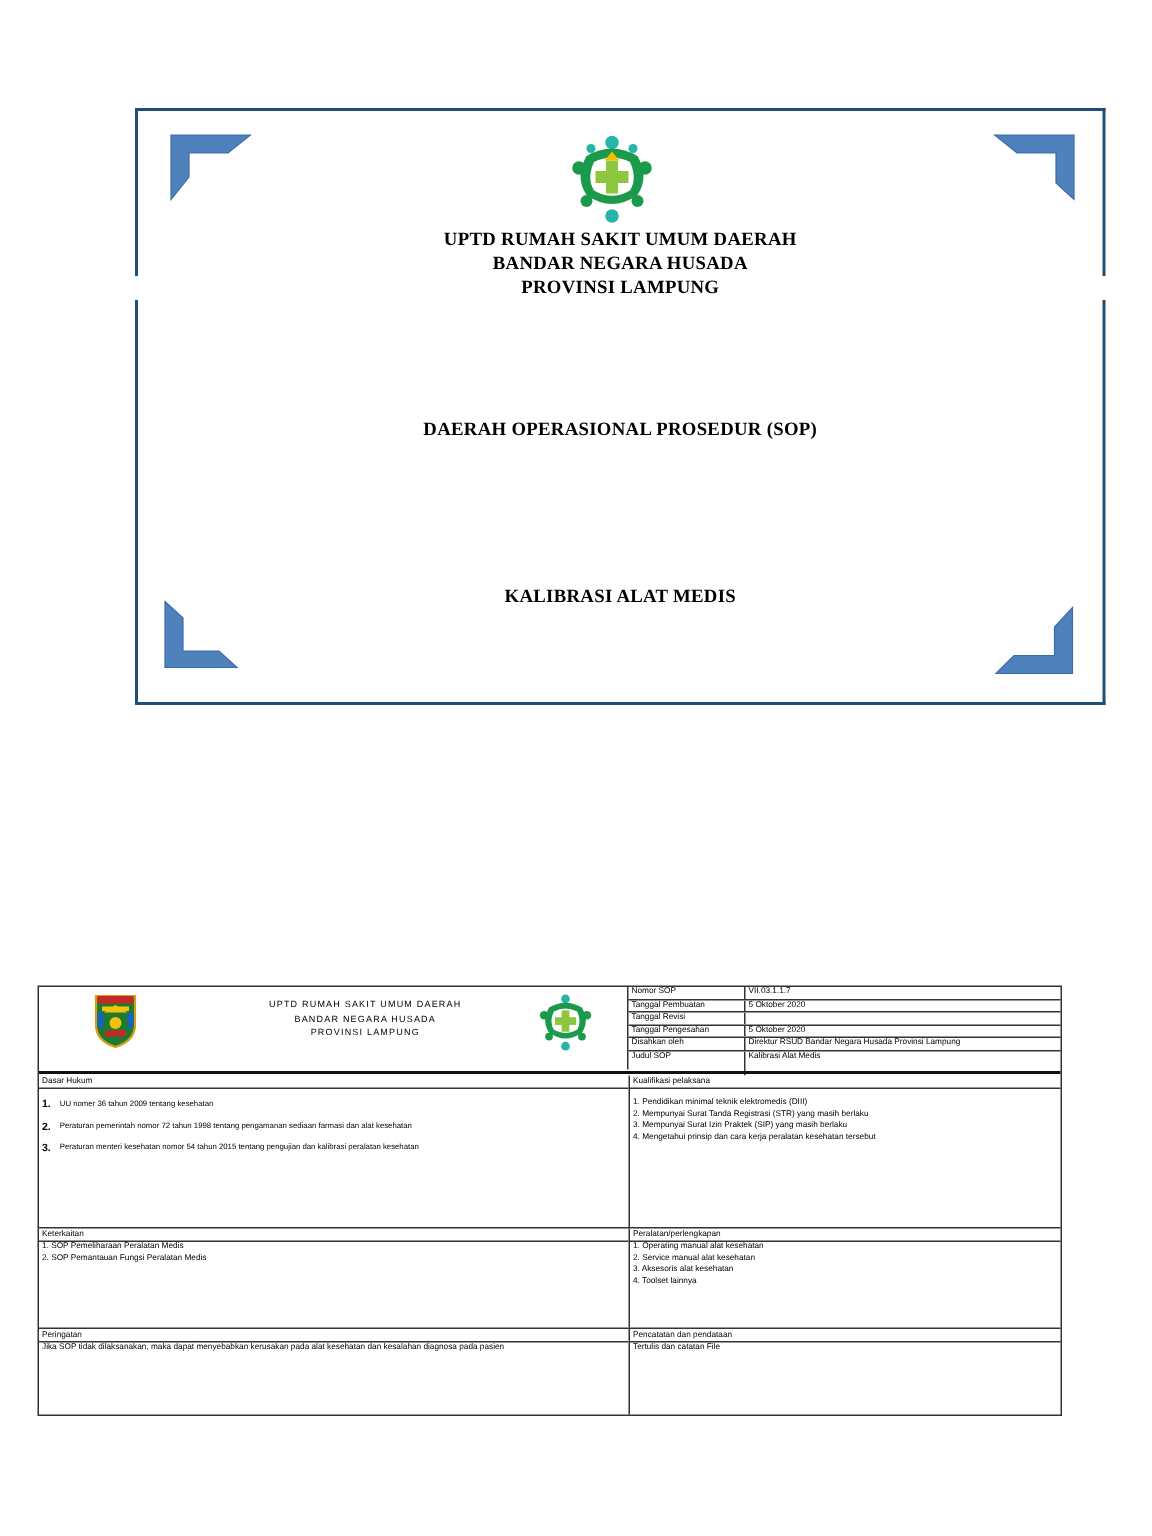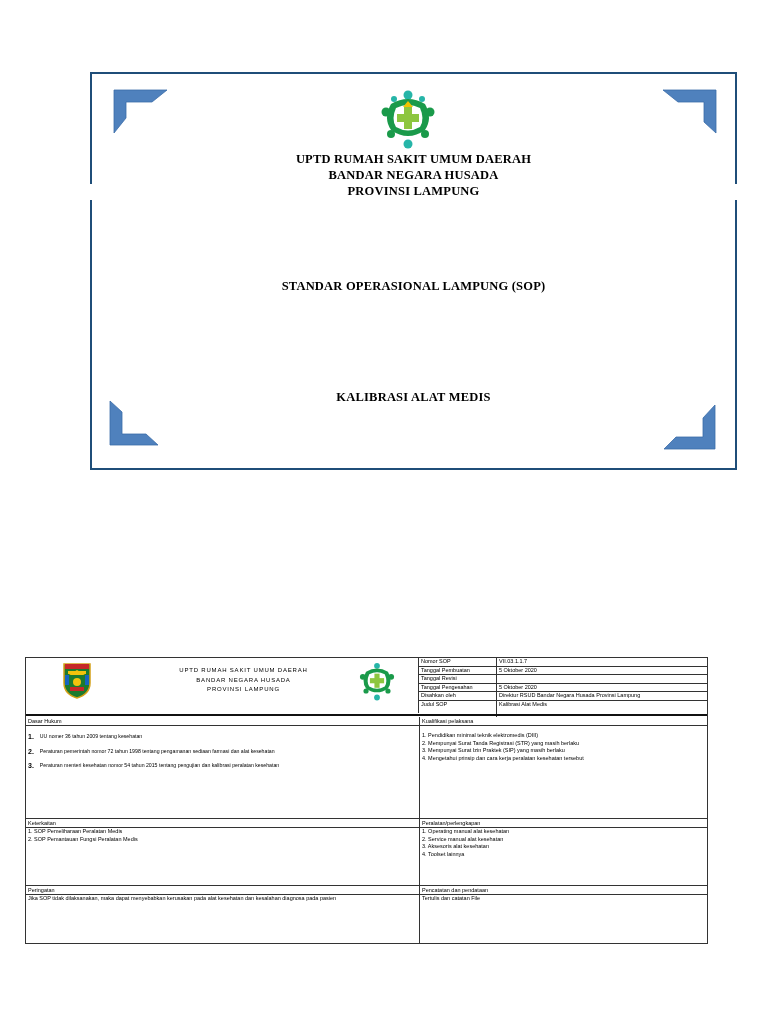--- a/index.html
+++ b/index.html
@@ -124,21 +124,21 @@
       <rect x="20" y="24" width="22" height="8" fill="#8dc63f"></rect>
       <polygon points="31,11 36,17 26,17" fill="#f2c200"></polygon>
     </svg>
   </div>
 
   <div class="cover-heading org">
     <div>UPTD RUMAH SAKIT UMUM DAERAH</div>
     <div>BANDAR NEGARA HUSADA</div>
     <div>PROVINSI LAMPUNG</div>
   </div>
-  <div class="cover-heading sop">STANDAR OPERASIONAL LAMPUNG (SOP)</div>
+  <div class="cover-heading sop">DAERAH OPERASIONAL PROSEDUR (SOP)</div>
   <div class="cover-heading title">KALIBRASI ALAT MEDIS</div>
 </div>
 
 <div class="sop-table">
 
   <div class="hdr-left">
     <div class="lampung-logo">
       <svg viewBox="0 0 30 38" width="30" height="38">
         <path d="M2,3 L28,3 L28,22 Q28,33 15,37 Q2,33 2,22 Z" fill="#1d7a2e" stroke="#d4a017" stroke-width="1.5"></path>
         <rect x="3" y="3" width="24" height="5" fill="#c62828"></rect>

